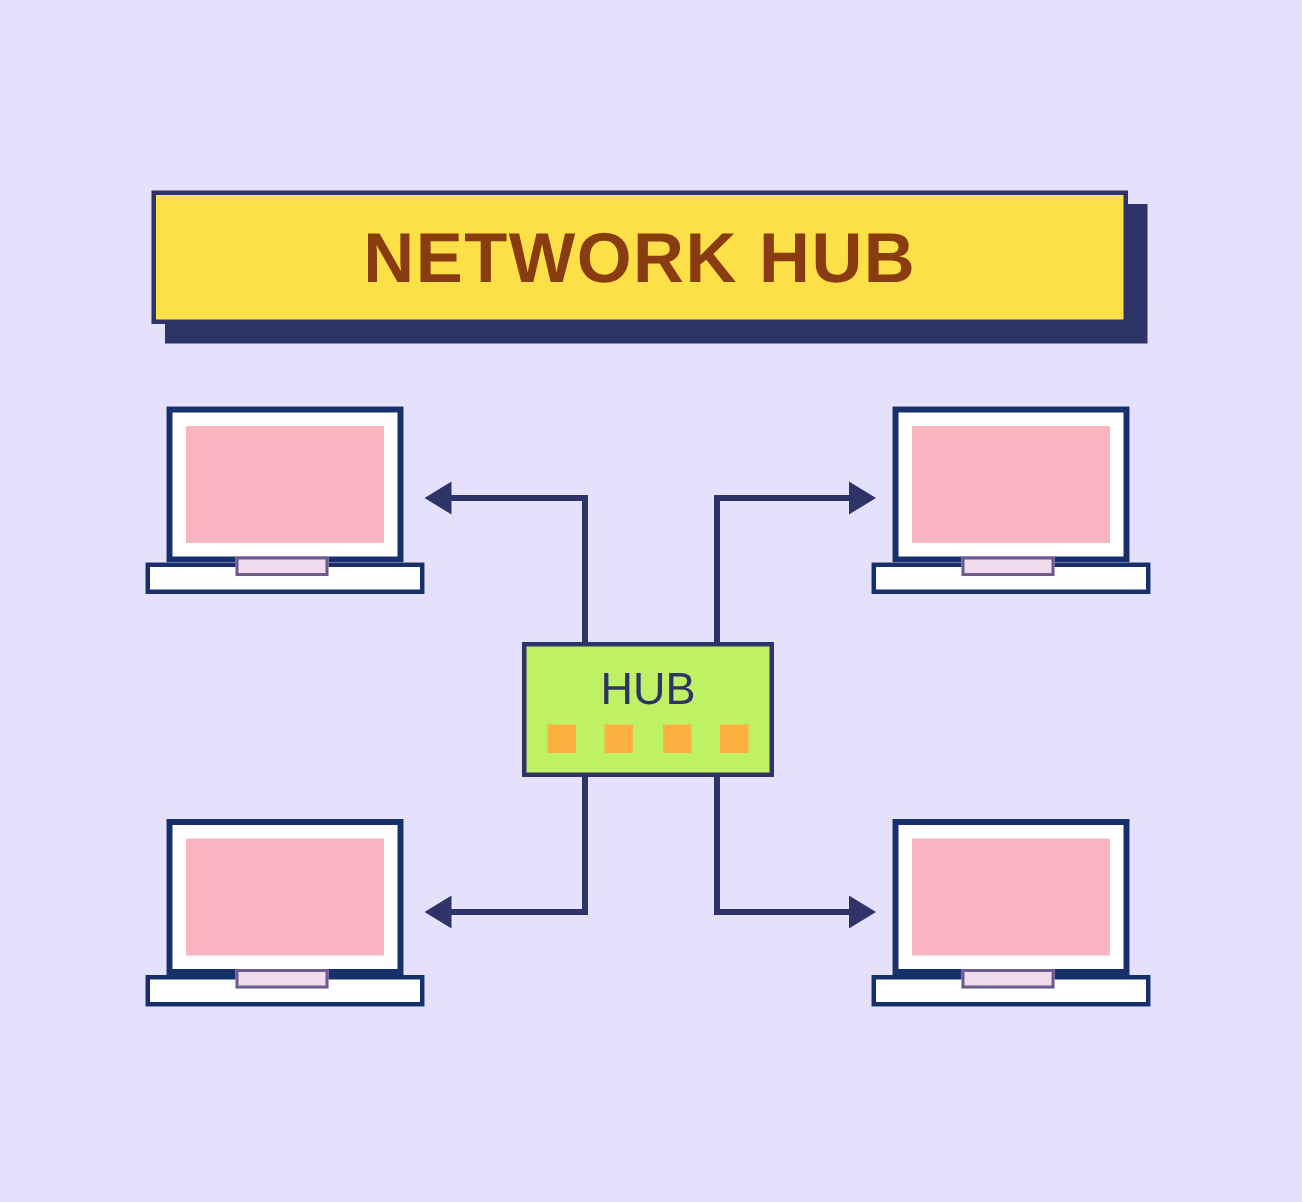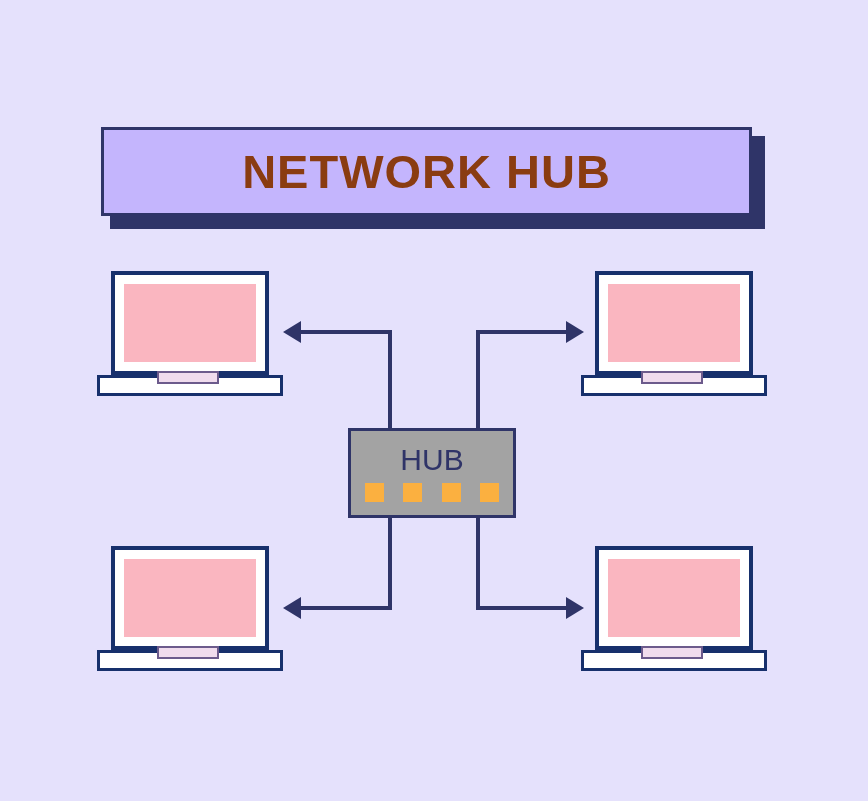--- a/index.html
+++ b/index.html
@@ -28,21 +28,21 @@
     width: 655px;
     height: 93px;
     background: #2f3468;
   }
   #title-banner {
     position: absolute;
     left: 101px;
     top: 127px;
     width: 651px;
     height: 89px;
-    background: #c4b5fd;
+    background: #fde047;
     border: 3px solid #2f3468;
     box-sizing: border-box;
     display: flex;
     align-items: center;
     justify-content: center;
   }
   #title-text {
     font-size: 47px;
     font-weight: bold;
     color: #8a3c11;
@@ -101,21 +101,21 @@
   #laptop-bottom-left { left: 97px;  top: 546px; }
   #laptop-bottom-right{ left: 581px; top: 546px; }
 
   
   #hub-box {
     position: absolute;
     left: 348px;
     top: 428px;
     width: 168px;
     height: 90px;
-    background: #a3a3a3;
+    background: #bef264;
     border: 3px solid #2f3468;
     box-sizing: border-box;
   }
   #hub-label {
     position: absolute;
     left: 0;
     right: 0;
     top: 14px;
     text-align: center;
     font-size: 30px;

